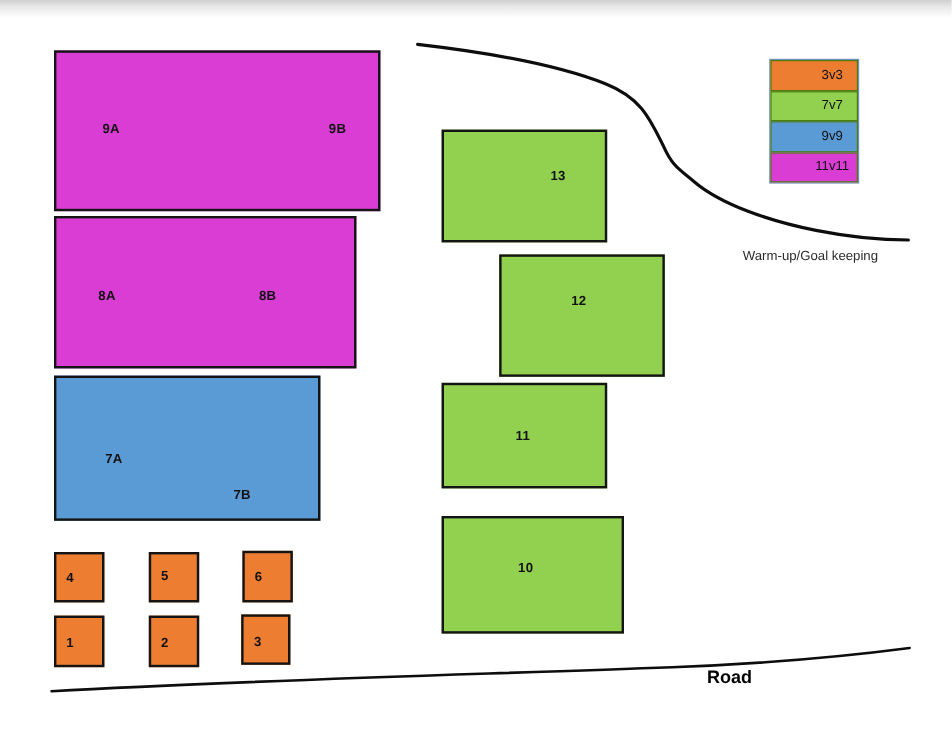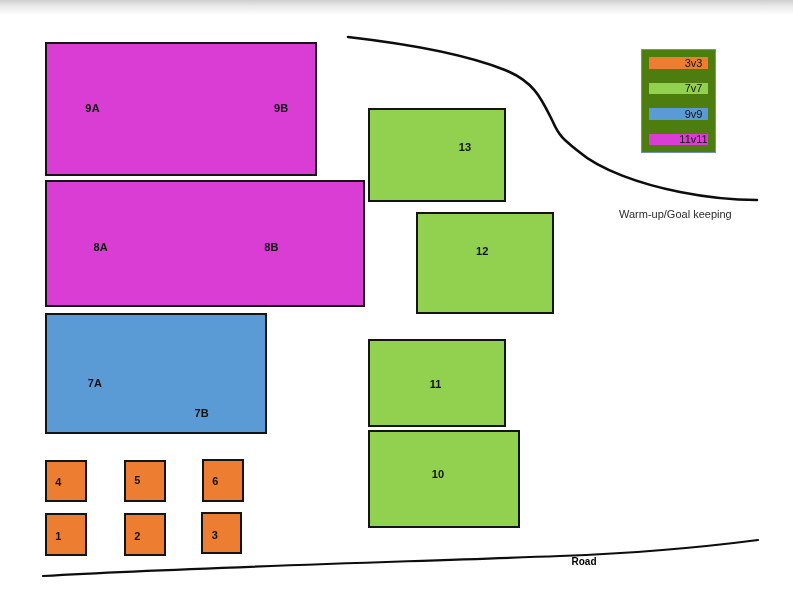--- a/index.html
+++ b/index.html
@@ -37,43 +37,43 @@
   .legend {
     position: absolute;
     left: 641px; top: 49px;
     width: 75px;
     border: 1px solid #7091BE;
     box-sizing: border-box;
     background: #ffffff;
   }
   .legend-row {
     height: 25.5px;
-    border: 7px solid #4d7c0f;
+    border: 1px solid #4d7c0f;
     box-sizing: border-box;
     display: flex;
     align-items: center;
     justify-content: center;
     font-size: 11px;
     color: #111111;
     padding-left: 30px;
   }
   .warmup-note {
     position: absolute;
     left: 580px; top: 208px;
     font-size: 11px;
     color: #2b2b2b;
     white-space: nowrap;
     margin-left: 39px;
   }
   .road-label {
     position: absolute;
-    left: 556px; top: 556px;
+    left: 580px; top: 556px;
     width: 56px;
     text-align: center;
-    font-size: 10px;
+    font-size: 15px;
     font-weight: bold;
     color: #000000;
     white-space: nowrap;
   }
 </style>
 </head>
 <body>
 
 <div class="top-gradient"></div>
 
@@ -82,35 +82,35 @@
   <svg class="lines-layer" viewBox="0 0 793 611" xmlns="http://www.w3.org/2000/svg">
     <path class="flow-line" d="M348,37 C400,43 460,52 505,70 C535,82 542,100 553,122 C560,138 566,141 578,151 C600,170 640,184 680,192 C710,198 740,200 757,200" fill="none" stroke="#0d0d0d" stroke-width="2.6" stroke-linecap="round"></path>
     <path class="flow-line" d="M43,576 C200,567 400,562 560,556 C640,553 712,546 758,540" fill="none" stroke="#0d0d0d" stroke-width="2.2" stroke-linecap="round"></path>
   </svg>
 
   <div style="position:absolute; inset:0;padding-left:44px;">
       <div class="field" style="left: 45px; top: 42px; width: 272px; height: 134px; background: rgb(218, 61, 212); border-color: rgb(20, 20, 20);">
         <span class="field-label" style="left: 17%; top: 49%;">9A</span>
         <span class="field-label" style="left: 71%; top: 49%; margin-left: 44px;">9B</span>
       </div>
-      <div class="field" style="left: 45px; top: 180px; width: 320px; height: 127px; background: rgb(218, 61, 212); border-color: rgb(20, 20, 20);">
+      <div class="field" style="left: 45px; top: 180px; width: 252px; height: 127px; background: rgb(218, 61, 212); border-color: rgb(20, 20, 20);">
         <span class="field-label" style="left: 17%; top: 53%;">8A</span>
         <span class="field-label" style="left: 71%; top: 53%;">8B</span>
       </div>
       <div class="field" style="left: 45px; top: 313px; width: 222px; height: 121px; background: rgb(91, 155, 213); border-color: rgb(20, 20, 20);">
         <span class="field-label" style="left: 22%; top: 58%;">7A</span>
         <span class="field-label" style="left: 71%; top: 58%; margin-top: 30px;">7B</span>
       </div>
       <div class="field" style="left: 368px; top: 108px; width: 138px; height: 94px; background: rgb(146, 208, 80); border-color: rgb(20, 20, 20);">
         <span class="field-label" style="left: 50%; top: 41%; margin-left: 28px;">13</span>
       </div>
       <div class="field" style="left: 368px; top: 212px; width: 138px; height: 102px; background: rgb(146, 208, 80); border-color: rgb(20, 20, 20); margin-left: 48px;">
         <span class="field-label" style="left: 48%; top: 38%;">12</span>
       </div>
-      <div class="field" style="left: 368px; top: 319px; width: 138px; height: 88px; background: rgb(146, 208, 80); border-color: rgb(20, 20, 20); margin-top: 20px;">
+      <div class="field" style="left: 368px; top: 319px; width: 138px; height: 88px; background: rgb(146, 208, 80); border-color: rgb(20, 20, 20);">
         <span class="field-label" style="left: 49%; top: 51%;">11</span>
       </div>
       <div class="field" style="left: 368px; top: 430px; width: 152px; height: 98px; background: rgb(146, 208, 80); border-color: rgb(20, 20, 20);">
         <span class="field-label" style="left: 46%; top: 45%;">10</span>
       </div>
       <div class="field" style="left: 45px; top: 460px; width: 42px; height: 42px; background: rgb(237, 125, 49); border-color: rgb(20, 20, 20);">
         <span class="field-label" style="left: 30%; top: 52%;">4</span>
       </div>
       <div class="field" style="left: 124px; top: 460px; width: 42px; height: 42px; background: rgb(237, 125, 49); border-color: rgb(20, 20, 20);">
         <span class="field-label" style="left: 30%; top: 48%;">5</span>

